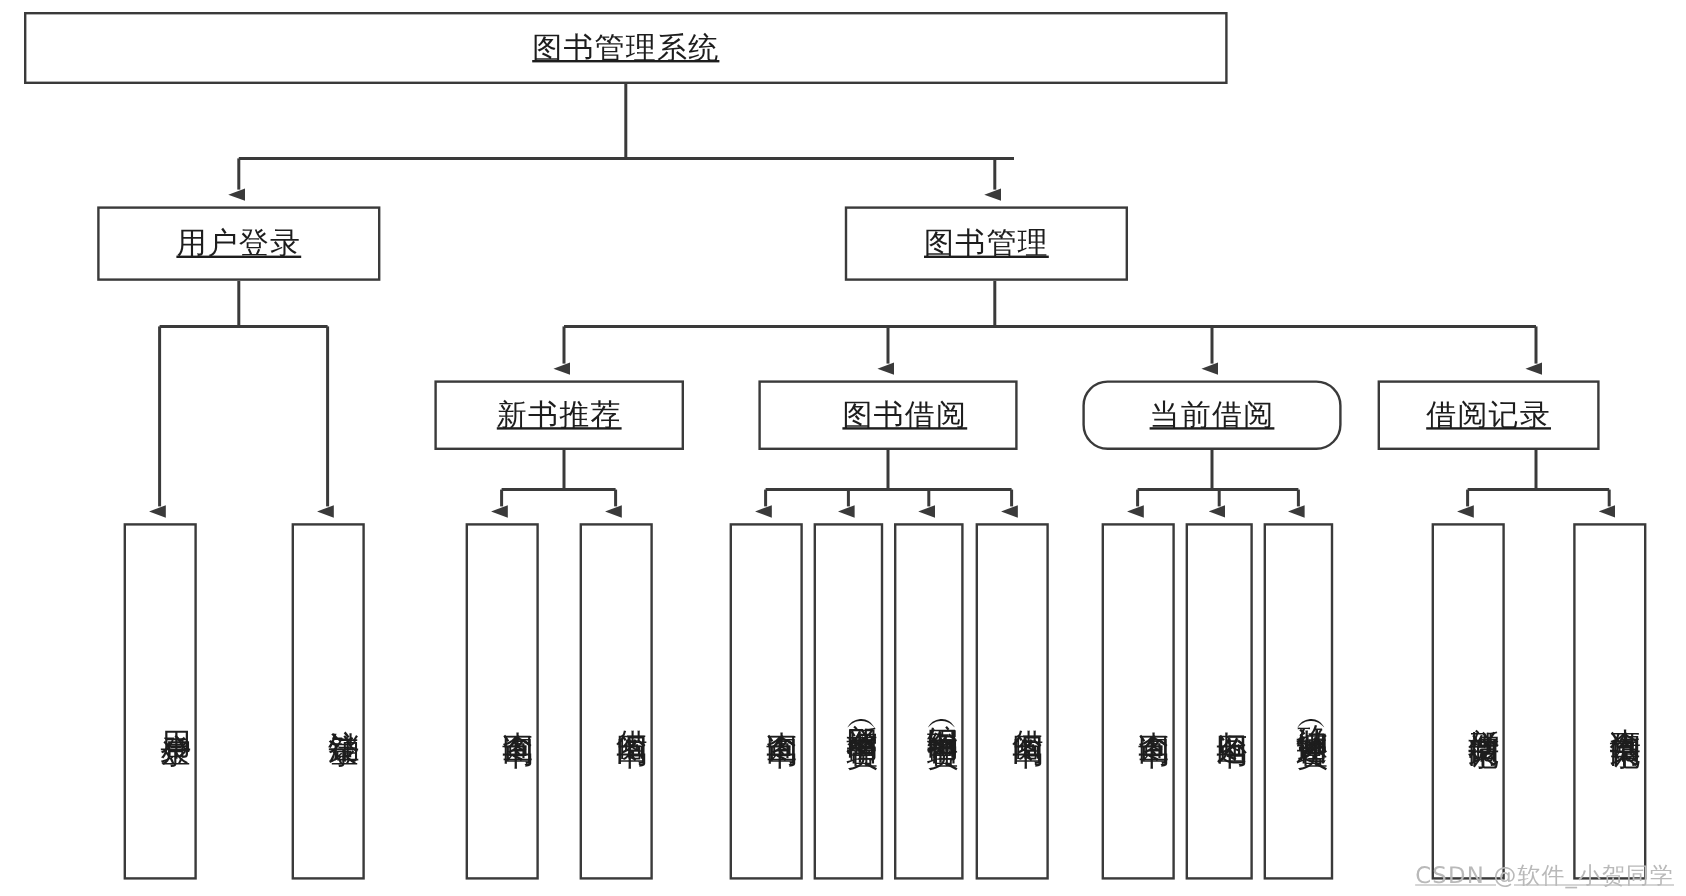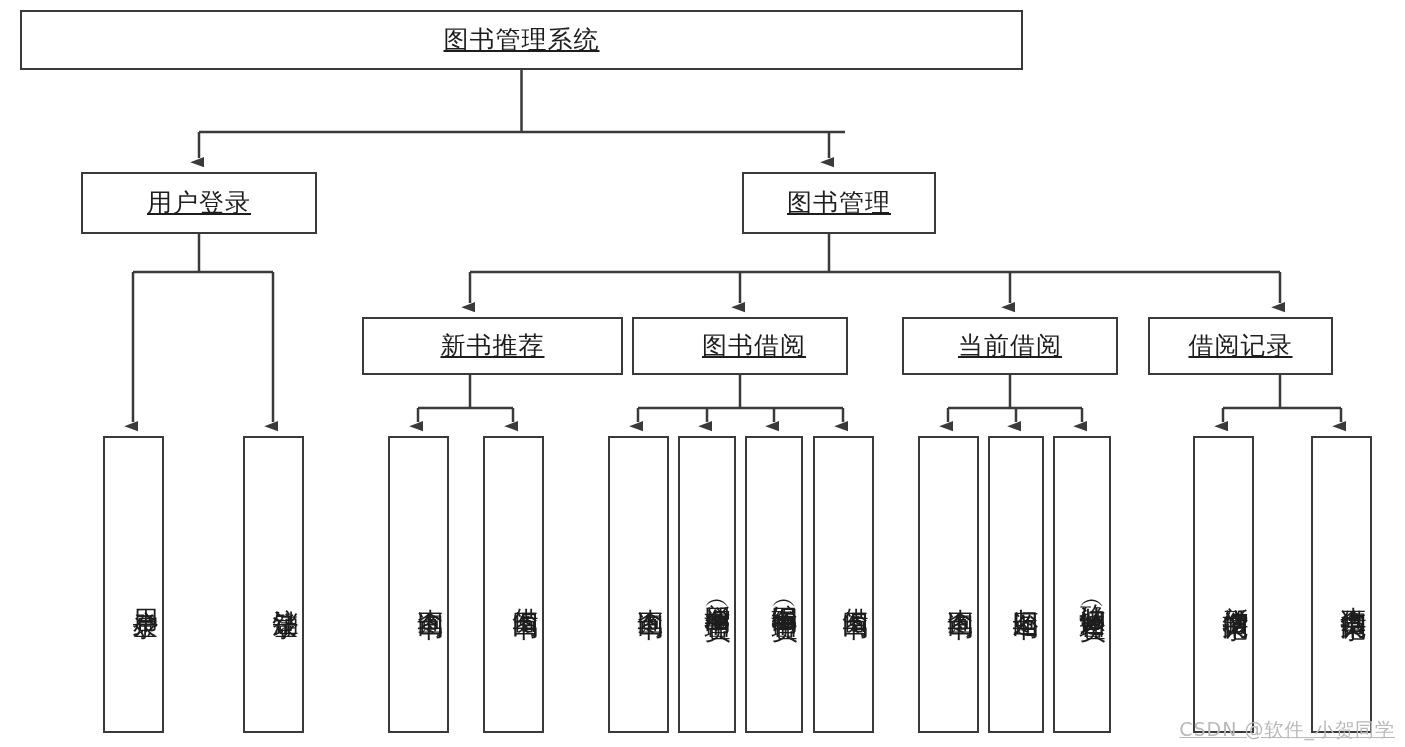--- a/index.html
+++ b/index.html
@@ -98,30 +98,30 @@
   </g>
 </svg>
 
 <div id="nodes-layer">
     <div class="node horiz" style="left: 20px; top: 10px; width: 1003px; height: 60px;">
       <span>图书管理系统</span>
     </div>
     <div class="node horiz" style="left: 81px; top: 172px; width: 236px; height: 62px;">
       <span>用户登录</span>
     </div>
-    <div class="node horiz" style="left: 742px; top: 172px; width: 194px; height: 62px;">
+    <div class="node horiz" style="left: 704px; top: 172px; width: 236px; height: 62px;">
       <span>图书管理</span>
     </div>
-    <div class="node horiz" style="left: 362px; top: 317px; width: 261px; height: 58px;">
+    <div class="node horiz" style="left: 362px; top: 317px; width: 208px; height: 58px;">
       <span>新书推荐</span>
     </div>
     <div class="node horiz" style="left: 632px; top: 317px; width: 216px; height: 58px; padding-left: 28px;">
       <span>图书借阅</span>
     </div>
-    <div class="node horiz" style="left: 902px; top: 317px; width: 216px; height: 58px;">
+    <div class="node horiz" style="left: 902px; top: 317px; width: 216px; height: 58px; border-radius: 21px;">
       <span>当前借阅</span>
     </div>
     <div class="node horiz" style="left: 1148px; top: 317px; width: 185px; height: 58px;">
       <span>借阅记录</span>
     </div>
     <div class="node vert" style="left: 103px; top: 436px; width: 61px; height: 297px;">
       <span>用户登录</span>
     </div>
     <div class="node vert" style="left: 243px; top: 436px; width: 61px; height: 297px;">
       <span>注销登录</span>

